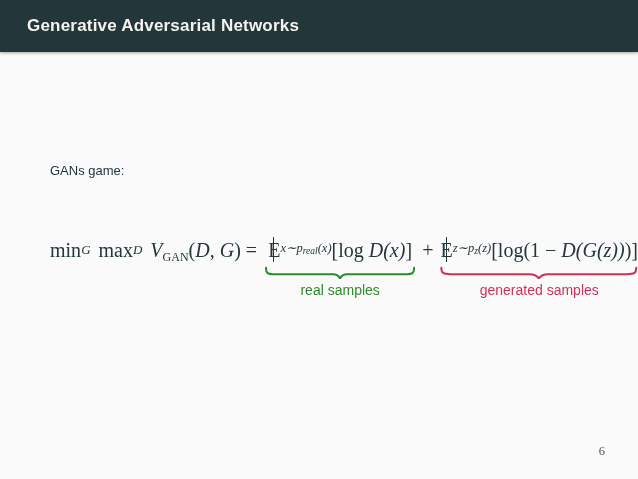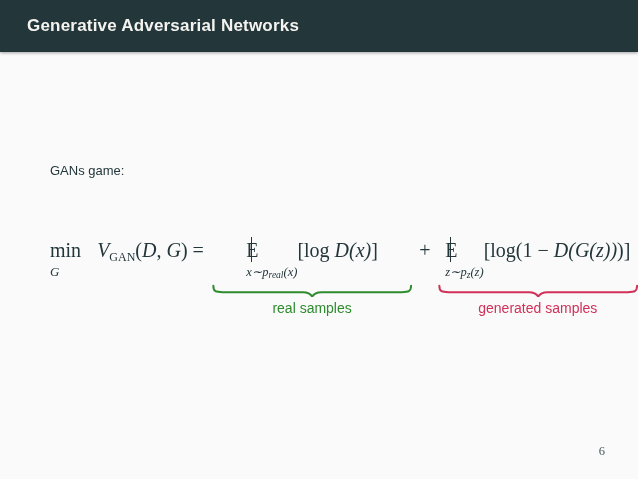--- a/index.html
+++ b/index.html
@@ -38,21 +38,22 @@
     display: flex;
     align-items: flex-start;
     color: var(--body-text, #23373b);
     font-family: "Liberation Serif", serif;
     font-size: 20px;
   }
   .mainline { line-height: 30px; white-space: pre; }
   .it { font-style: italic; }
   .stack {
     display: inline-flex;
-    flex-direction: column;
+    flex-direction: row;
+    align-items: center;
   }
   .stack .top { line-height: 30px; }
   .stack .bot {
     line-height: 14px;
     font-size: 13px;
     font-style: italic;
     white-space: pre;
   }
   .term-lhs { display: flex; align-items: flex-start; margin-right: 8px; }
   .minmax-gap { width: 8px; }
@@ -125,20 +126,24 @@
   <div class="intro">GANs game:</div>
 
   <div class="formula">
 
     <div class="term-lhs">
       <span class="stack">
           <span class="top mainline">min</span>
           <span class="bot">G</span>
         </span>
       <span class="minmax-gap"></span>
+      <span class="stack">
+          <span class="top mainline">max</span>
+          <span class="bot">D</span>
+        </span>
       <span class="vterm mainline"><span class="it">V</span><span class="subscript">GAN</span><span>(</span><span class="it">D</span><span>, </span><span class="it">G</span><span>) =</span></span>
     </div>
 
     <div class="group">
       <div class="row1">
         <span class="stack estack">
             <span class="top mainline bb">E</span>
             <span class="bot"><span>x∼p</span><span class="subsub">real</span><span>(x)</span></span>
           </span>
         <span class="mainline"><span>[log </span><span class="it">D(x)</span><span>]</span></span>

